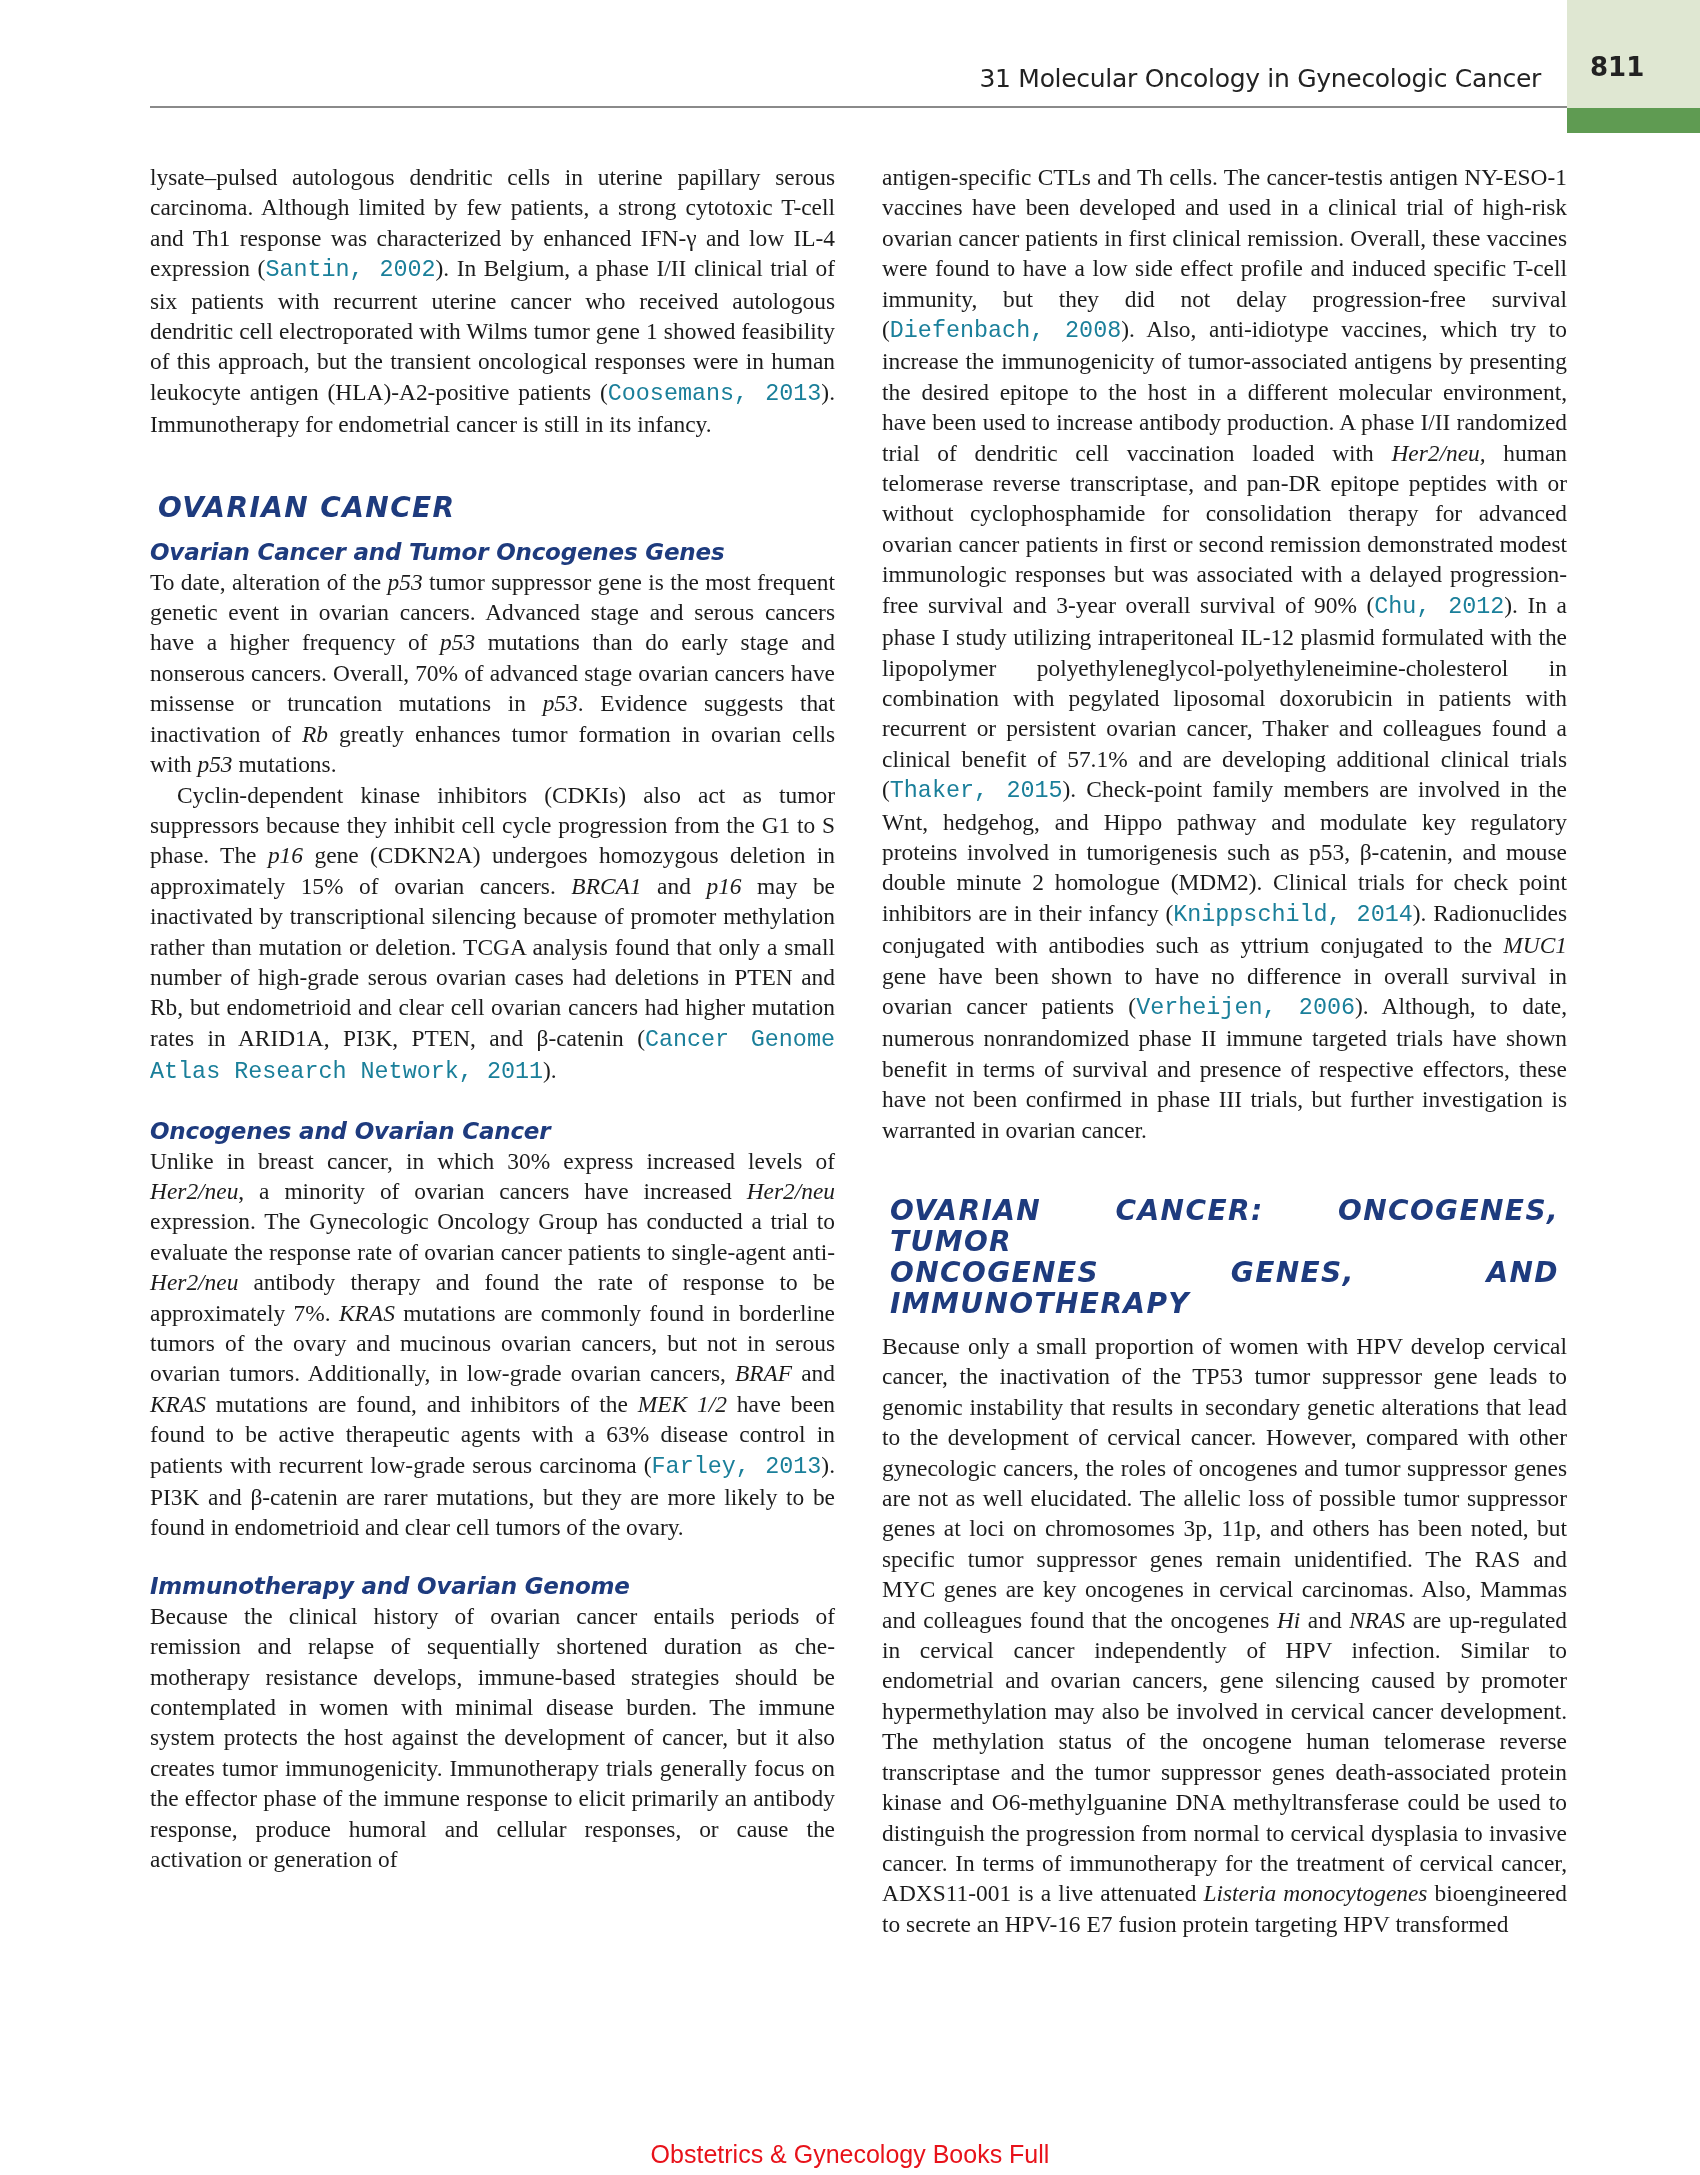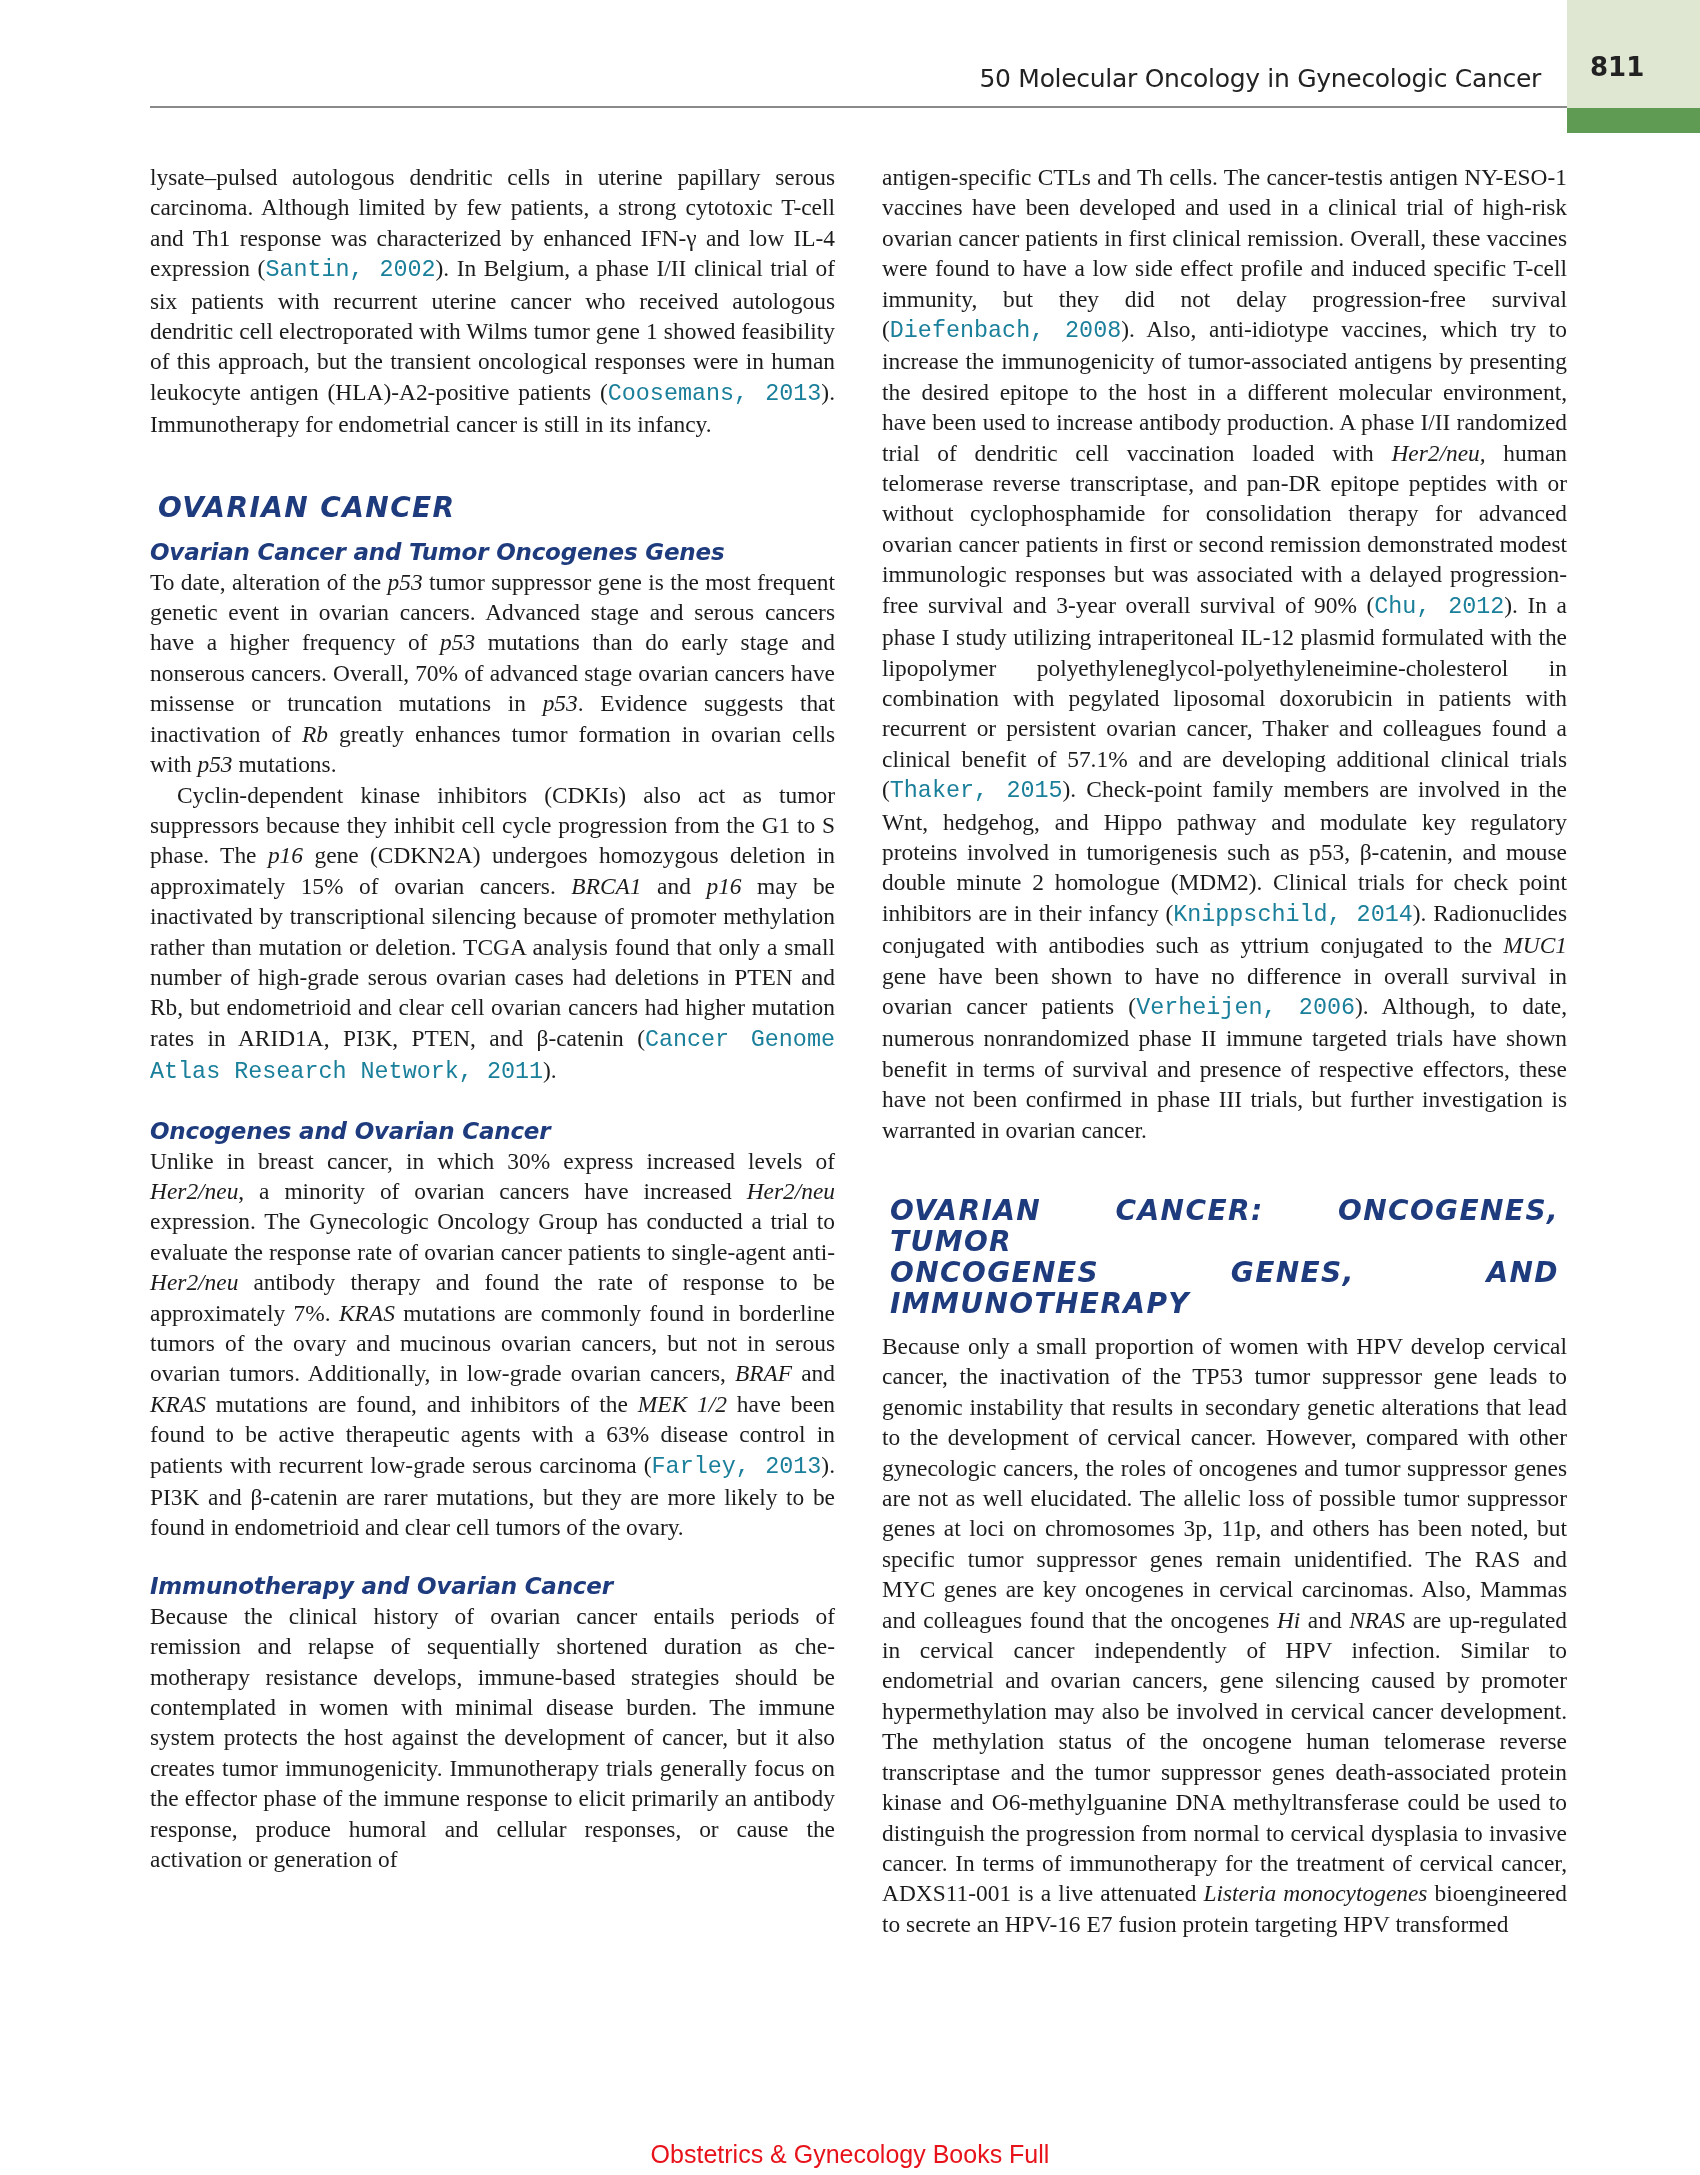--- a/index.html
+++ b/index.html
@@ -19,37 +19,37 @@
     .cite { color: #1a7f9a; font-family: Liberation Mono, monospace; }
     i { font-style: italic; }
     .footer-wm { position: absolute; left: 0; width: 1700px; top: 2140px; text-align: center; font-family: "Liberation Sans", sans-serif; font-size: 25px; color: #e8121a; }
   </style>
 </head>
 <body>
 
 <div class="header-tab"></div>
 <div class="header-tab-bar"></div>
 <div class="header-rule"></div>
-<div class="running-head">50  Molecular Oncology in Gynecologic Cancer</div>
+<div class="running-head">31  Molecular Oncology in Gynecologic Cancer</div>
 <div class="page-number">811</div>
 
 <div class="col col-left">
   <p><span>lysate–pulsed autologous dendritic cells in uterine papillary serous carcinoma. Although limited by few patients, a strong cytotoxic T-cell and Th1 response was characterized by enhanced IFN-γ and low IL-4 expression (</span><a class="cite">Santin, 2002</a><span>). In Belgium, a phase I/II clinical trial of six patients with recurrent uterine can­cer who received autologous dendritic cell electroporated with Wilms tumor gene 1 showed feasibility of this approach, but the transient oncological responses were in human leukocyte antigen (HLA)-A2-positive patients (</span><a class="cite">Coosemans, 2013</a><span>). Immunother­apy for endometrial cancer is still in its infancy.</span></p>
 
   <h2 class="h1" style="margin-top:52px;">OVARIAN CANCER</h2>
   <h3 class="h2" style="margin-top:14px;">Ovarian Cancer and Tumor Oncogenes Genes</h3>
 
   <p><span>To date, alteration of the </span><i>p53</i><span> tumor suppressor gene is the most frequent genetic event in ovarian cancers. Advanced stage and serous cancers have a higher frequency of </span><i>p53</i><span> mutations than do early stage and nonserous cancers. Overall, 70% of advanced stage ovarian cancers have missense or truncation mutations in </span><i>p53</i><span>. Evidence suggests that inactivation of </span><i>Rb</i><span> greatly enhances tumor formation in ovarian cells with </span><i>p53</i><span> mutations.</span></p>
 
   <p class="indent"><span>Cyclin-dependent kinase inhibitors (CDKIs) also act as tumor suppressors because they inhibit cell cycle progression from the G1 to S phase. The </span><i>p16</i><span> gene (CDKN2A) under­goes homozygous deletion in approximately 15% of ovarian cancers. </span><i>BRCA1</i><span> and </span><i>p16</i><span> may be inactivated by transcrip­tional silencing because of promoter methylation rather than mutation or deletion. TCGA analysis found that only a small number of high-grade serous ovarian cases had deletions in PTEN and Rb, but endometrioid and clear cell ovarian can­cers had higher mutation rates in ARID1A, PI3K, PTEN, and β-catenin (</span><a class="cite">Cancer Genome Atlas Research Network, 2011</a><span>).</span></p>
 
   <h3 class="h2" style="margin-top:28px;">Oncogenes and Ovarian Cancer</h3>
   <p><span>Unlike in breast cancer, in which 30% express increased lev­els of </span><i>Her2/neu</i><span>, a minority of ovarian cancers have increased </span><i>Her2/neu</i><span> expression. The Gynecologic Oncology Group has conducted a trial to evaluate the response rate of ovarian can­cer patients to single-agent anti-</span><i>Her2/neu</i><span> antibody therapy and found the rate of response to be approximately 7%. </span><i>KRAS</i><span> mutations are commonly found in borderline tumors of the ovary and mucinous ovarian cancers, but not in serous ovar­ian tumors. Additionally, in low-grade ovarian cancers, </span><i>BRAF</i><span> and </span><i>KRAS</i><span> mutations are found, and inhibitors of the </span><i>MEK 1/2</i><span> have been found to be active therapeutic agents with a 63% disease control in patients with recurrent low-grade serous carcinoma (</span><a class="cite">Farley, 2013</a><span>). PI3K and β-catenin are rarer muta­tions, but they are more likely to be found in endometrioid and clear cell tumors of the ovary.</span></p>
 
-  <h3 class="h2" style="margin-top:28px;">Immunotherapy and Ovarian Cancer</h3>
+  <h3 class="h2" style="margin-top:28px;">Immunotherapy and Ovarian Genome</h3>
   <p>Because the clinical history of ovarian cancer entails periods of remission and relapse of sequentially shortened duration as che­motherapy resistance develops, immune-based strategies should be contemplated in women with minimal disease burden. The immune system protects the host against the development of can­cer, but it also creates tumor immunogenicity. Immunotherapy trials generally focus on the effector phase of the immune response to elicit primarily an antibody response, produce humoral and cellular responses, or cause the activation or generation of</p>
 </div>
 
 <div class="col col-right">
   <p><span>antigen-specific CTLs and Th cells. The cancer-testis antigen NY-ESO-1 vaccines have been developed and used in a clinical trial of high-risk ovarian cancer patients in first clinical remission. Overall, these vaccines were found to have a low side effect pro­file and induced specific T-cell immunity, but they did not delay progression-free survival (</span><a class="cite">Diefenbach, 2008</a><span>). Also, anti-idiotype vaccines, which try to increase the immunogenicity of tumor-associated antigens by presenting the desired epitope to the host in a different molecular environment, have been used to increase antibody production. A phase I/II randomized trial of dendritic cell vaccination loaded with </span><i>Her2/neu,</i><span> human telomerase reverse transcriptase, and pan-DR epitope peptides with or without cyclophosphamide for consolidation therapy for advanced ovarian cancer patients in first or second remission demonstrated modest immunologic responses but was associated with a delayed progres­sion-free survival and 3-year overall survival of 90% (</span><a class="cite">Chu, 2012</a><span>). In a phase I study utilizing intraperitoneal IL-12 plasmid formu­lated with the lipopolymer polyethyleneglycol-polyethyleneimine-cholesterol in combination with pegylated liposomal doxorubicin in patients with recurrent or persistent ovarian cancer, Thaker and colleagues found a clinical benefit of 57.1% and are develop­ing additional clinical trials (</span><a class="cite">Thaker, 2015</a><span>). Check-point family members are involved in the Wnt, hedgehog, and Hippo pathway and modulate key regulatory proteins involved in tumorigenesis such as p53, β-catenin, and mouse double minute 2 homologue (MDM2). Clinical trials for check point inhibitors are in their infancy (</span><a class="cite">Knippschild, 2014</a><span>). Radionuclides conjugated with anti­bodies such as yttrium conjugated to the </span><i>MUC1</i><span> gene have been shown to have no difference in overall survival in ovarian cancer patients (</span><a class="cite">Verheijen, 2006</a><span>). Although, to date, numerous nonran­domized phase II immune targeted trials have shown benefit in terms of survival and presence of respective effectors, these have not been confirmed in phase III trials, but further investigation is warranted in ovarian cancer.</span></p>
 
   <h2 class="h1" style="margin-top:50px;"><span>OVARIAN CANCER: ONCOGENES, TUMOR</span><br><span>ONCOGENES GENES, AND IMMUNOTHERAPY</span></h2>
 
   <p style="margin-top:12px;"><span>Because only a small proportion of women with HPV develop cervical cancer, the inactivation of the TP53 tumor suppressor gene leads to genomic instability that results in secondary genetic alterations that lead to the development of cervical cancer. How­ever, compared with other gynecologic cancers, the roles of onco­genes and tumor suppressor genes are not as well elucidated. The allelic loss of possible tumor suppressor genes at loci on chromo­somes 3p, 11p, and others has been noted, but specific tumor suppressor genes remain unidentified. The RAS and MYC genes are key oncogenes in cervical carcinomas. Also, Mammas and col­leagues found that the oncogenes </span><i>Hi</i><span> and </span><i>NRAS</i><span> are up-regulated in cervical cancer independently of HPV infection. Similar to endometrial and ovarian cancers, gene silencing caused by pro­moter hypermethylation may also be involved in cervical cancer development. The methylation status of the oncogene human telomerase reverse transcriptase and the tumor suppressor genes death-associated protein kinase and O6-methylguanine DNA methyltransferase could be used to distinguish the progression from normal to cervical dysplasia to invasive cancer. In terms of immunotherapy for the treatment of cervical cancer, ADXS11-001 is a live attenuated </span><i>Listeria monocytogenes</i><span> bioengineered to secrete an HPV-16 E7 fusion protein targeting HPV transformed</span></p>
 </div>

